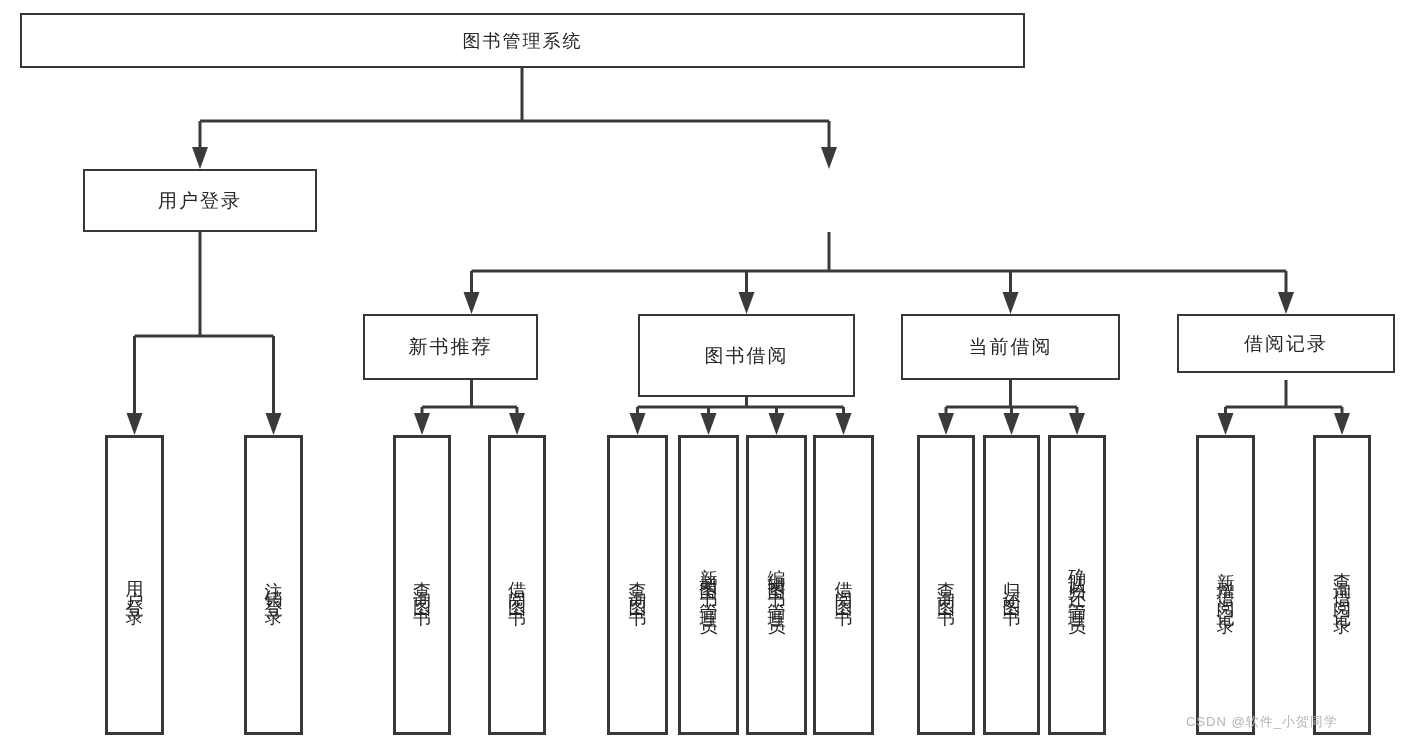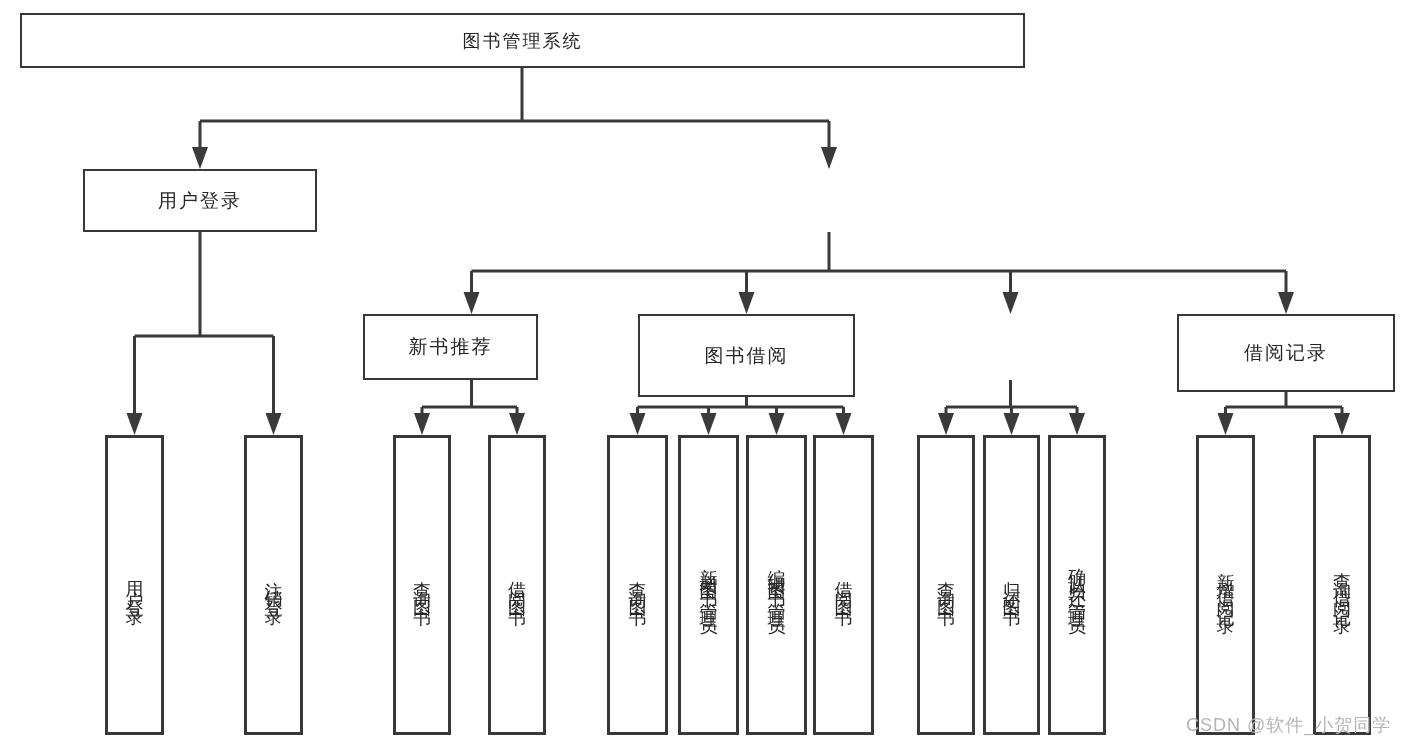--- a/index.html
+++ b/index.html
@@ -54,21 +54,21 @@
     line-height: 1;
     letter-spacing: 9px;
     white-space: nowrap;
   }
   .vbox.long span { letter-spacing: 7px; }
 
   .watermark {
     position: absolute;
     left: 1186px;
     top: 713px;
-    font-size: 18px;
+    font-size: 13px;
     letter-spacing: 1px;
     color: var(--watermark);
     white-space: nowrap;
     z-index: 5;
   }
 </style>
 </head>
 <body>
 
 <div class="canvas">
@@ -120,21 +120,24 @@
   <div class="node hbox" style="left:83px;top:169px;width:234px;height:63px">
     <span>用户登录</span>
   </div>
 
   <div class="node hbox" style="left:363px;top:314px;width:175px;height:66px">
     <span>新书推荐</span>
   </div>
   <div class="node hbox" style="left:638px;top:314px;width:217px;height:83px">
     <span>图书借阅</span>
   </div>
-  <div class="node hbox" style="left:1177px;top:314px;width:218px;height:78px">
+  <div class="node hbox" style="left:901px;top:314px;width:219px;height:66px">
+    <span>当前借阅</span>
+  </div>
+  <div class="node hbox" style="left:1177px;top:314px;width:218px;height:59px">
     <span>借阅记录</span>
   </div>
 
   <div class="node vbox" style="left:105px;top:435px;width:59px;height:300px">
     <span>用户登录</span>
   </div>
   <div class="node vbox" style="left:244px;top:435px;width:59px;height:300px">
     <span>注销登录</span>
   </div>
 

